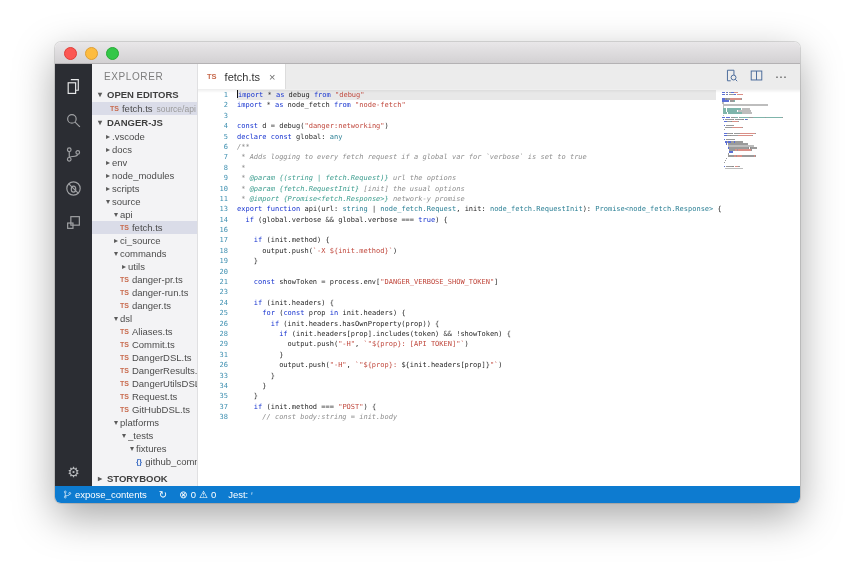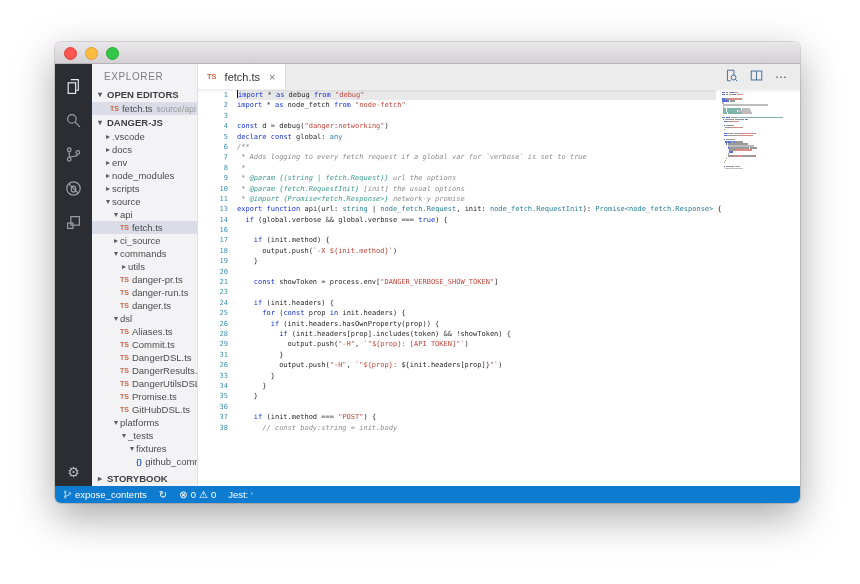--- a/index.html
+++ b/index.html
@@ -229,21 +229,21 @@
           <div class="row" style="padding-left: 28px;">
             <span class="badge ts">TS</span>
             <span class="lbl">DangerResults.ts</span>
           </div>
           <div class="row" style="padding-left: 28px;">
             <span class="badge ts">TS</span>
             <span class="lbl">DangerUtilsDSL.ts</span>
           </div>
           <div class="row" style="padding-left: 28px;">
             <span class="badge ts">TS</span>
-            <span class="lbl">Promise.ts</span>
+            <span class="lbl">Request.ts</span>
           </div>
           <div class="row" style="padding-left: 28px;">
             <span class="badge ts">TS</span>
             <span class="lbl">GitHubDSL.ts</span>
           </div>
           <div class="row" style="padding-left: 20px;">
             <span class="chev">▾</span>
             <span class="lbl">platforms</span>
           </div>
           <div class="row" style="padding-left: 28px;">
@@ -321,21 +321,20 @@
             <div class="cl"><span class="ln">24</span><span class="ct"><span class="tk-p">    </span><span class="tk-k">if</span><span class="tk-p"> (init.headers) {</span></span></div>
             <div class="cl"><span class="ln">25</span><span class="ct"><span class="tk-p">      </span><span class="tk-k">for</span><span class="tk-p"> (</span><span class="tk-k">const</span><span class="tk-p"> prop </span><span class="tk-k">in</span><span class="tk-p"> init.headers) {</span></span></div>
             <div class="cl"><span class="ln">26</span><span class="ct"><span class="tk-p">        </span><span class="tk-k">if</span><span class="tk-p"> (init.headers.hasOwnProperty(prop)) {</span></span></div>
             <div class="cl"><span class="ln">28</span><span class="ct"><span class="tk-p">          </span><span class="tk-k">if</span><span class="tk-p"> (init.headers[prop].includes(token) </span><span class="tk-o">&amp;&amp;</span><span class="tk-p"> </span><span class="tk-o">!</span><span class="tk-p">showToken) {</span></span></div>
             <div class="cl"><span class="ln">29</span><span class="ct"><span class="tk-p">            output.push(</span><span class="tk-s">"-H"</span><span class="tk-p">, </span><span class="tk-s">`"${prop}: [API TOKEN]"`</span><span class="tk-p">)</span></span></div>
             <div class="cl"><span class="ln">31</span><span class="ct"><span class="tk-p">          }</span></span></div>
             <div class="cl"><span class="ln">26</span><span class="ct"><span class="tk-p">          output.push(</span><span class="tk-s">"-H"</span><span class="tk-p">, </span><span class="tk-s">`"${prop}: </span><span class="tk-p">${init.headers[prop]}</span><span class="tk-s">"`</span><span class="tk-p">)</span></span></div>
             <div class="cl"><span class="ln">33</span><span class="ct"><span class="tk-p">        }</span></span></div>
             <div class="cl"><span class="ln">34</span><span class="ct"><span class="tk-p">      }</span></span></div>
             <div class="cl"><span class="ln">35</span><span class="ct"><span class="tk-p">    }</span></span></div>
-            <div class="cl"><span class="ln">36</span><span class="ct"></span></div>
             <div class="cl"><span class="ln">37</span><span class="ct"><span class="tk-p">    </span><span class="tk-k">if</span><span class="tk-p"> (init.method </span><span class="tk-o">===</span><span class="tk-p"> </span><span class="tk-s">"POST"</span><span class="tk-p">) {</span></span></div>
             <div class="cl"><span class="ln">38</span><span class="ct"><span class="tk-p">      </span><span class="tk-c">// const body:string = init.body</span></span></div>
           </div>
         <div id="minimap">
             <div class="ml"><span class="ms tk-k" style="width: 3.3px;"></span><span class="ms" style="background: transparent; width: 0.55px;"></span><span class="ms tk-o" style="width: 0.55px;"></span><span class="ms" style="background: transparent; width: 0.55px;"></span><span class="ms tk-k" style="width: 1.1px;"></span><span class="ms" style="background: transparent; width: 0.55px;"></span><span class="ms tk-p" style="width: 2.75px;"></span><span class="ms tk-k" style="width: 2.2px;"></span><span class="ms" style="background: transparent; width: 0.55px;"></span><span class="ms tk-s" style="width: 3.85px;"></span></div>
             <div class="ml"><span class="ms tk-k" style="width: 3.3px;"></span><span class="ms" style="background: transparent; width: 0.55px;"></span><span class="ms tk-o" style="width: 0.55px;"></span><span class="ms" style="background: transparent; width: 0.55px;"></span><span class="ms tk-k" style="width: 1.1px;"></span><span class="ms" style="background: transparent; width: 0.55px;"></span><span class="ms tk-p" style="width: 5.5px;"></span><span class="ms tk-k" style="width: 2.2px;"></span><span class="ms" style="background: transparent; width: 0.55px;"></span><span class="ms tk-s" style="width: 6.6px;"></span></div>
             <div class="ml"></div>
             <div class="ml"><span class="ms tk-k" style="width: 2.75px;"></span><span class="ms" style="background: transparent; width: 0.55px;"></span><span class="ms tk-p" style="width: 0.55px;"></span><span class="ms tk-o" style="width: 0.55px;"></span><span class="ms" style="background: transparent; width: 0.55px;"></span><span class="ms tk-p" style="width: 3.3px;"></span><span class="ms tk-s" style="width: 10.45px;"></span><span class="ms tk-p" style="width: 0.55px;"></span></div>
             <div class="ml"><span class="ms tk-k" style="width: 3.85px;"></span><span class="ms" style="background: transparent; width: 0.55px;"></span><span class="ms tk-k" style="width: 2.75px;"></span><span class="ms" style="background: transparent; width: 0.55px;"></span><span class="ms tk-p" style="width: 3.85px;"></span><span class="ms tk-t" style="width: 1.65px;"></span></div>
             <div class="ml"><span class="ms tk-c" style="width: 1.65px;"></span></div>

